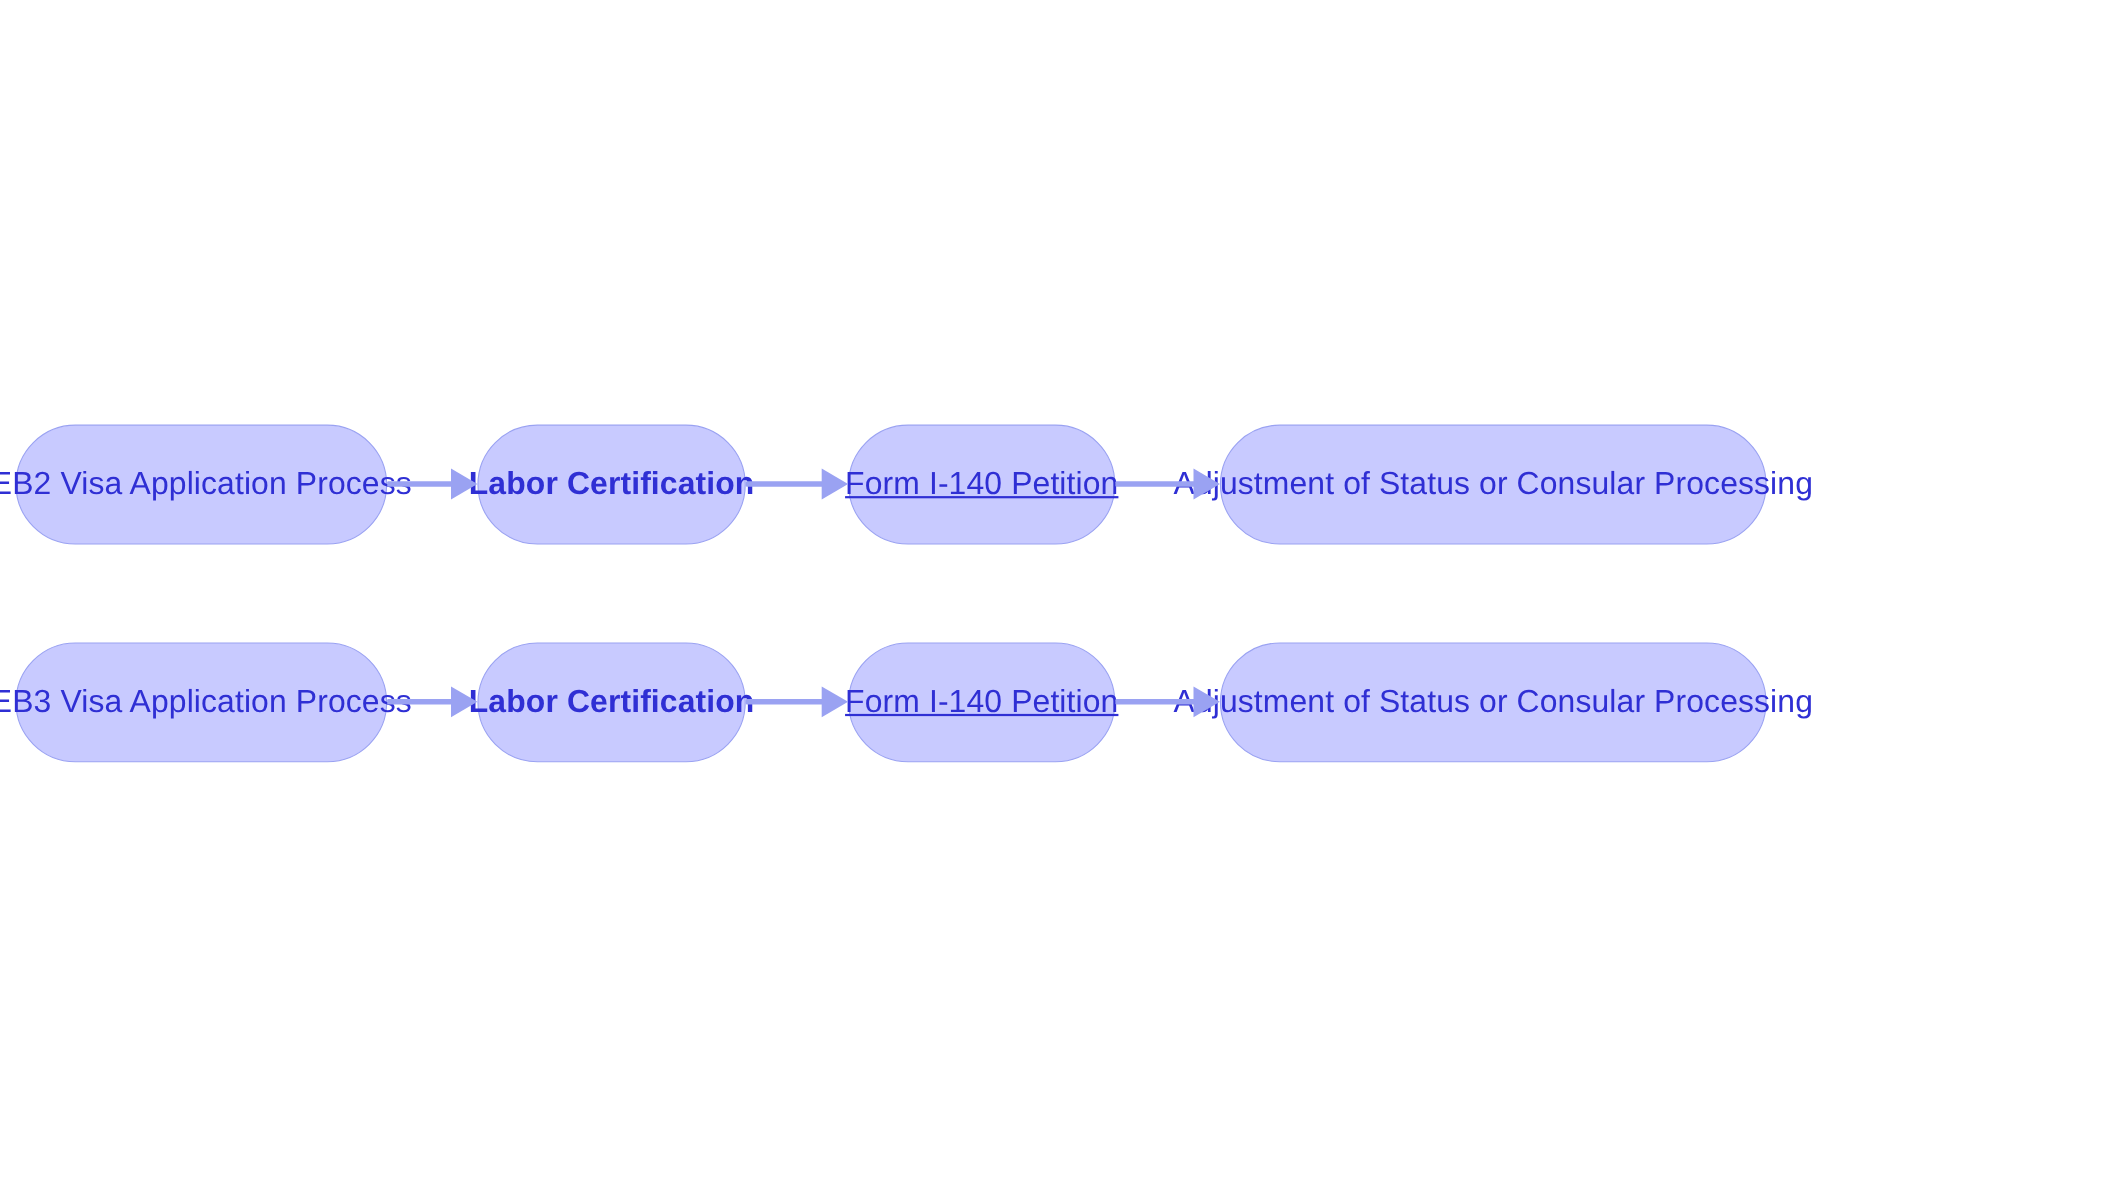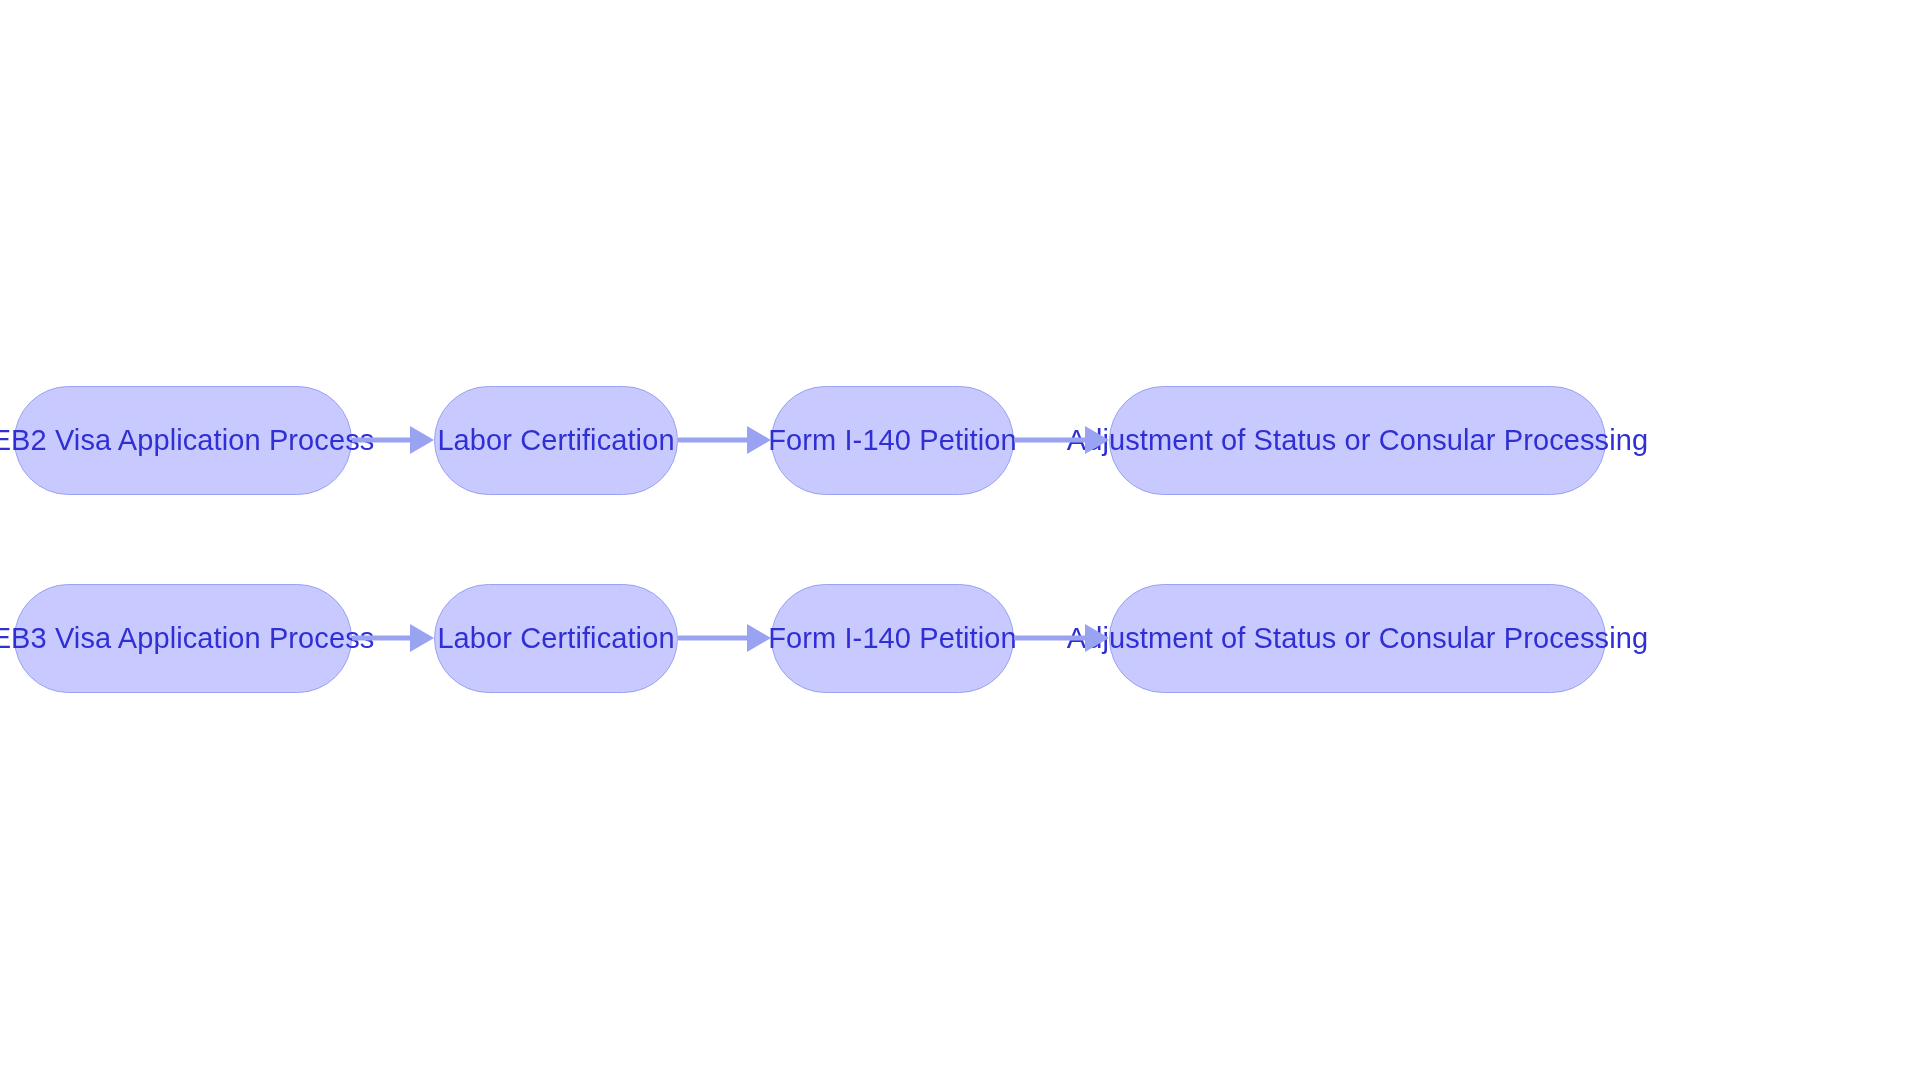--- a/index.html
+++ b/index.html
@@ -47,22 +47,22 @@
     color: #2f2fd4;
     font-size: 29px;
     font-weight: 400;
     letter-spacing: 0.1px;
     white-space: nowrap;
     padding: 0 26px;
   }
 
   
   .node-w-1 { width: 338px; }
-  .node-w-2 { width: 244px; }
-  .node-w-3 { width: 243px; }
+  .node-w-2 { width: 244px; font-weight: bold; }
+  .node-w-3 { width: 243px; text-decoration: underline; }
   .node-w-4 { width: 497px; }
 
   .flow-connector {
     position: relative;
     flex: 0 0 auto;
     height: 109px;
     display: flex;
     align-items: center;
     justify-content: flex-start;
   }

